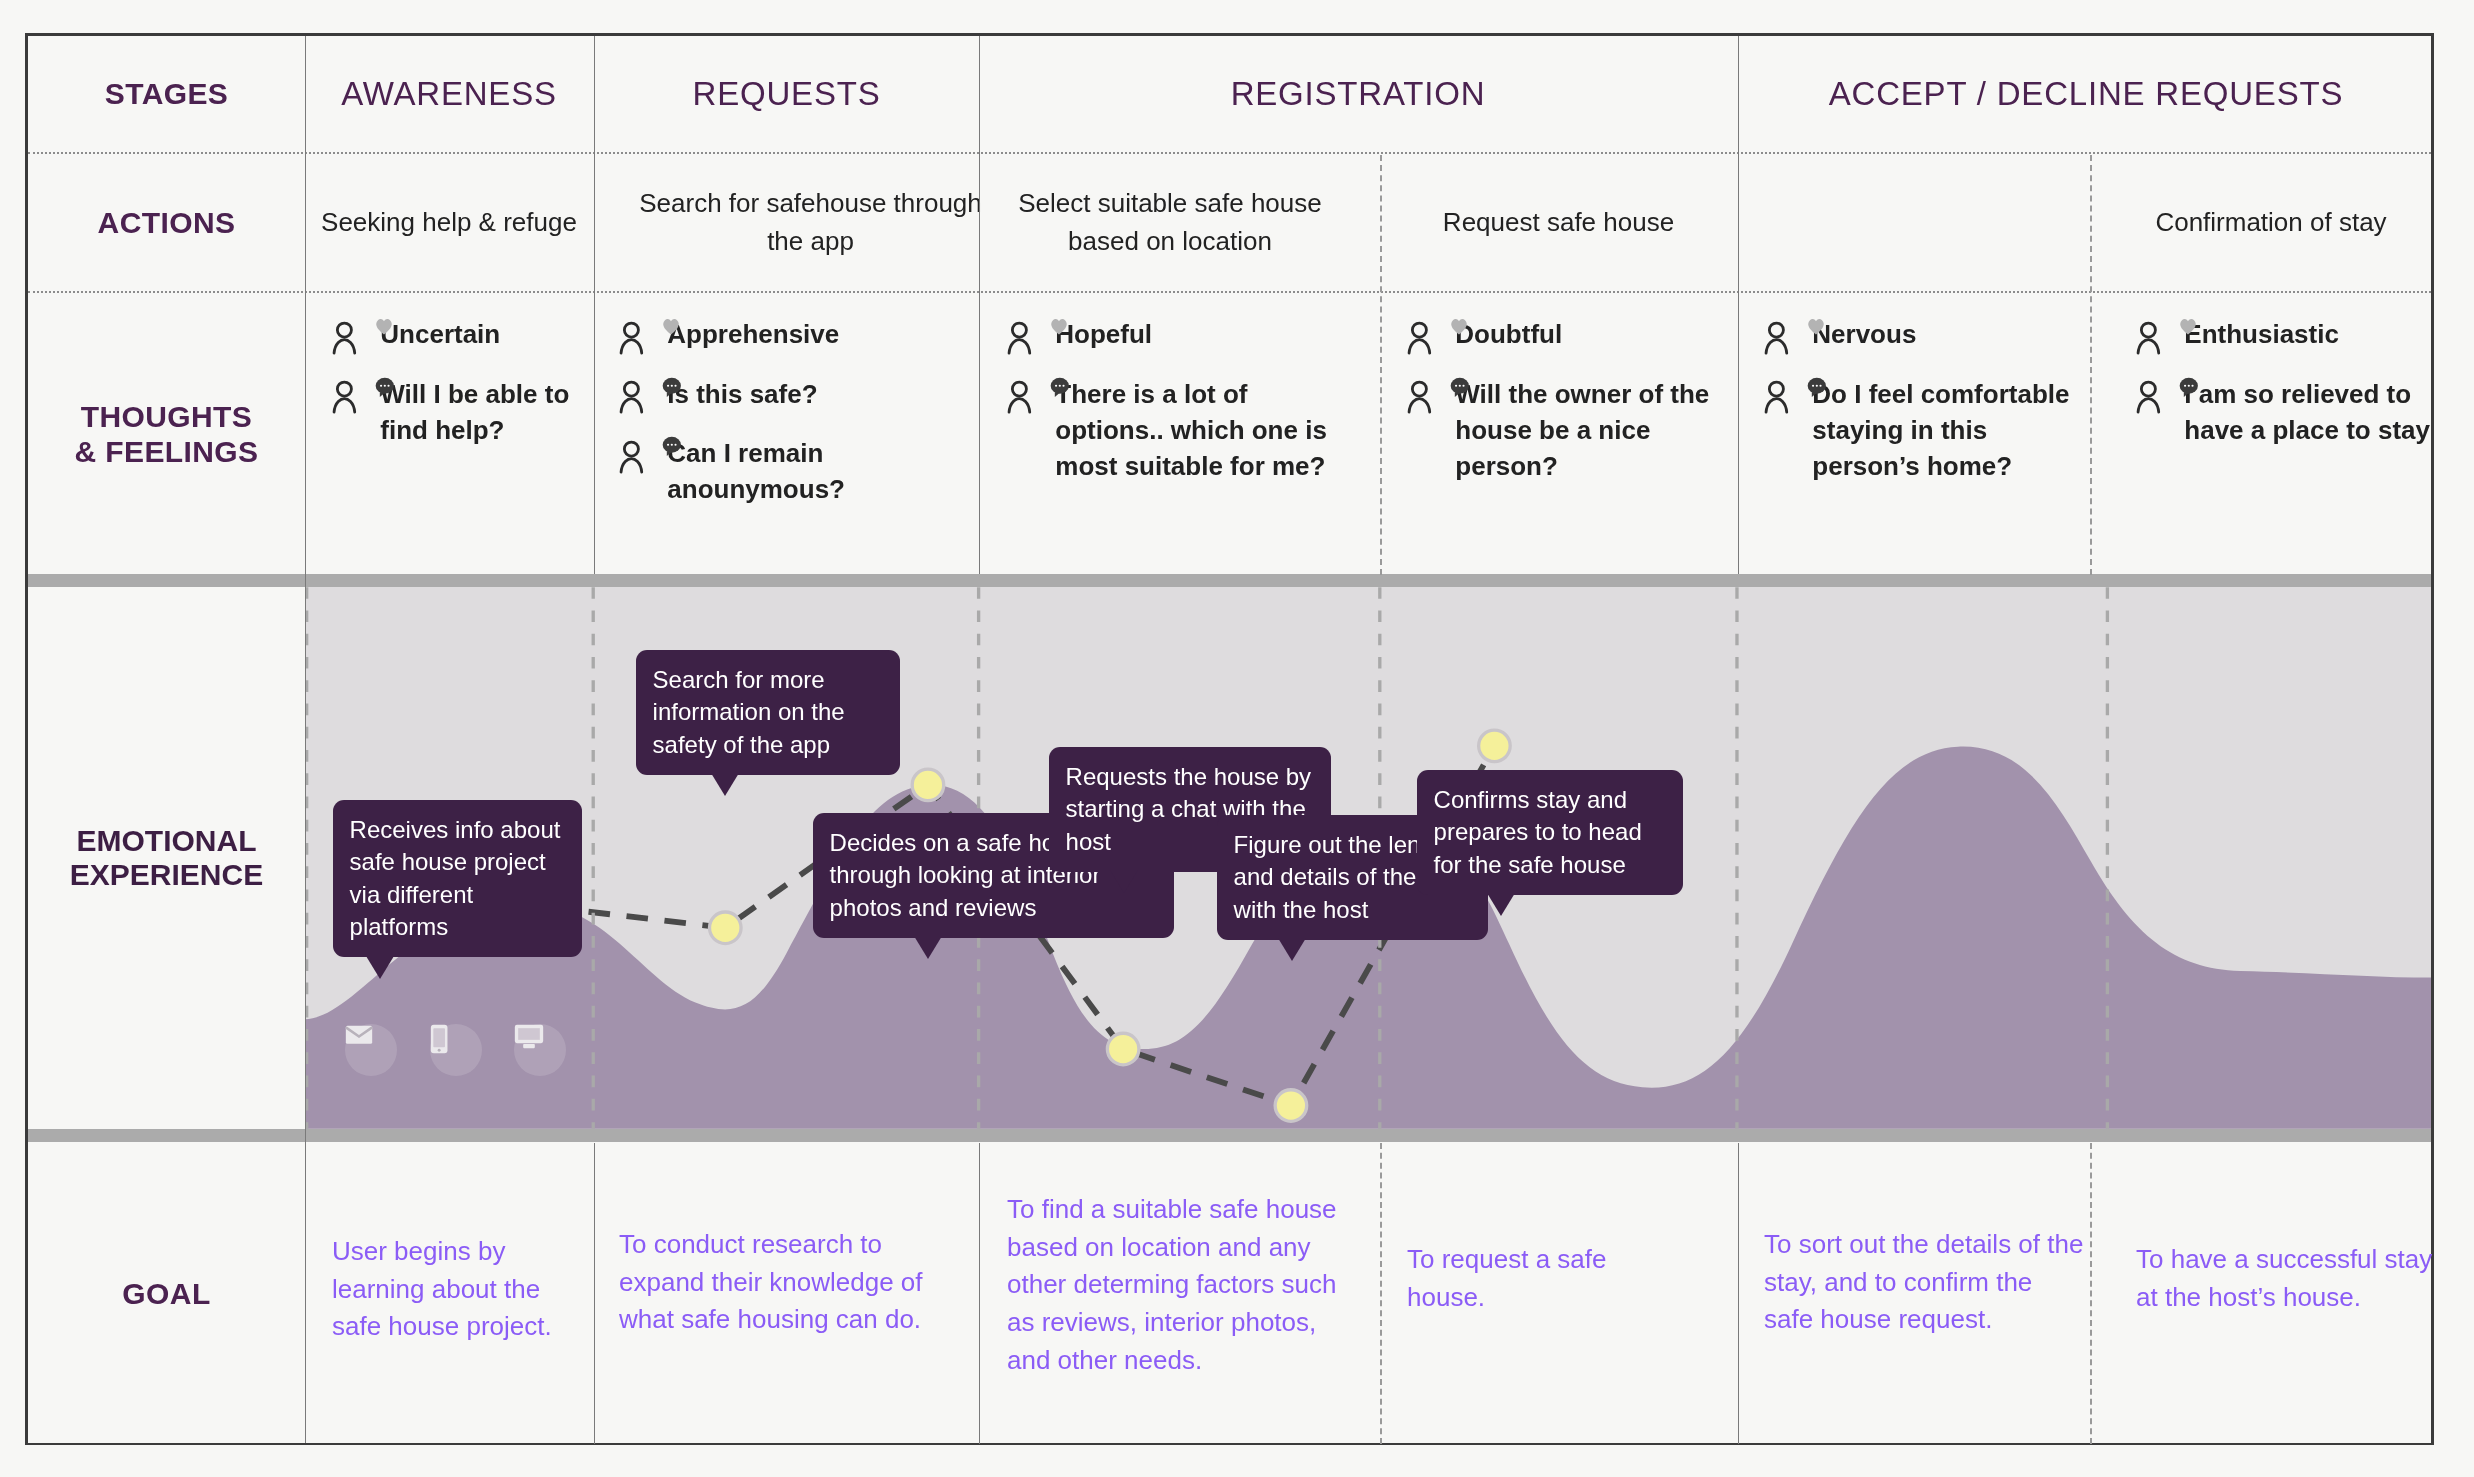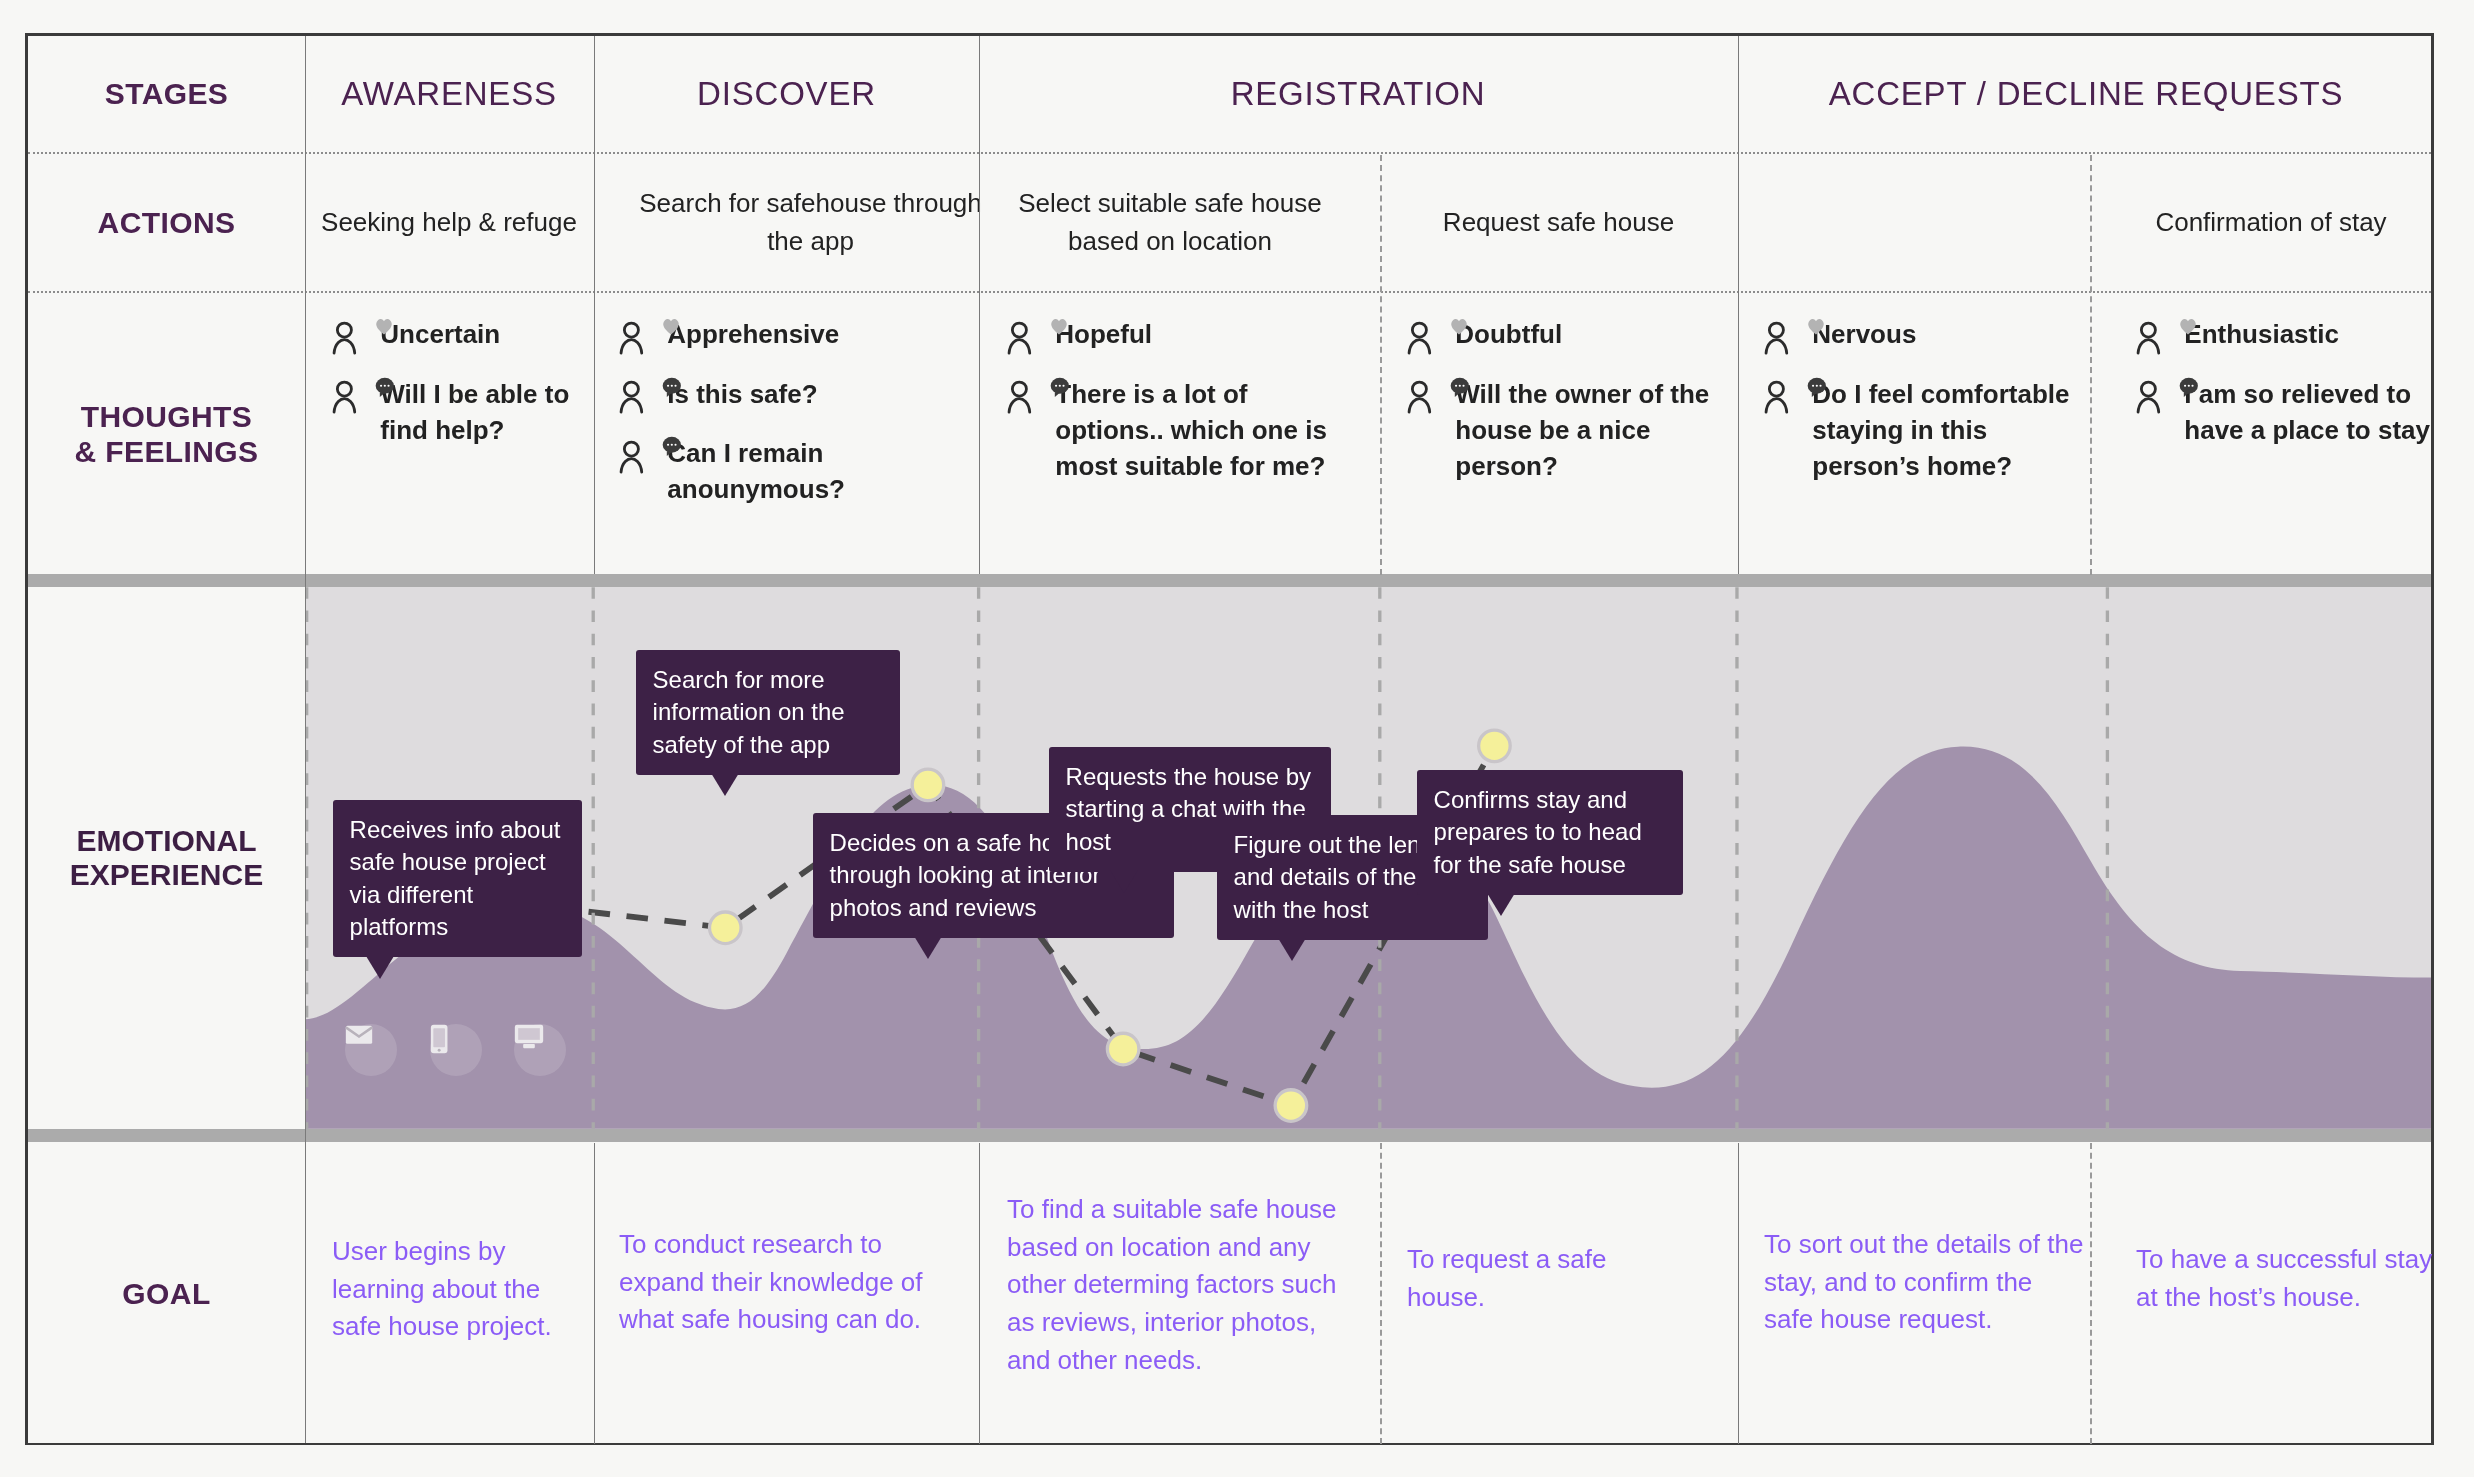--- a/index.html
+++ b/index.html
@@ -69,21 +69,21 @@
     color:#3d1f44; font-weight:bold; font-size:30px; text-align:center; line-height:1.15;
   }
   #chartarea{
     position:absolute; left:277px; right:0; top:13.3px; bottom:13.3px;
     background:#dedcde; overflow:hidden;
   }
   #chartarea svg{ position:absolute; left:0; top:0; }
 
   .callout{
     position:absolute; background:#3d2146; color:#fff;
-    border-radius:3px; padding:13.3px 16.6px;
+    border-radius:11px; padding:13.3px 16.6px;
     font-size:24px; line-height:1.36; z-index:5;
   }
   .callout .tail{
     position:absolute; bottom:-21.6px; width:0; height:0;
     border-left:14px solid transparent; border-right:14px solid transparent;
     border-top:23px solid #3d2146;
   }
 
   .chip{
     position:absolute; width:52px; height:52px; border-radius:50%;
@@ -95,21 +95,21 @@
   .goal{ position:absolute; font-size:26px; line-height:1.45; color:#8b5cf6; }
 </style>
 </head>
 <body>
 
 <div id="board">
 
   <div class="row" id="r-stages" style="top:0; height:116px;">
     <div class="rlabel s">STAGES</div>
     <div class="stage" style="left:277px; width:288px;">AWARENESS</div>
-    <div class="stage" style="left:566px; width:385px;">DISCOVER</div>
+    <div class="stage" style="left:566px; width:385px;">REQUESTS</div>
     <div class="stage" style="left:951px; width:758px;">REGISTRATION</div>
     <div class="stage" style="left:1710px; width:696px;">ACCEPT / DECLINE REQUESTS</div>
   </div>
   <div class="rowline" style="top:116px;"></div>
 
   <div class="row" id="r-actions" style="top:119px; height:136px;">
     <div class="rlabel s">ACTIONS</div>
     <div class="cell" style="left:277px; top:0; width:288px; height:100%;">Seeking help &amp; refuge</div>
     <div class="cell" style="left:566px; top:0; width:385px; height:100%;margin-left:24px;">Search for safehouse through the app</div>
     <div class="cell" style="left:951px; top:0; width:382px; height:100%;">Select suitable safe house based  on location</div>

